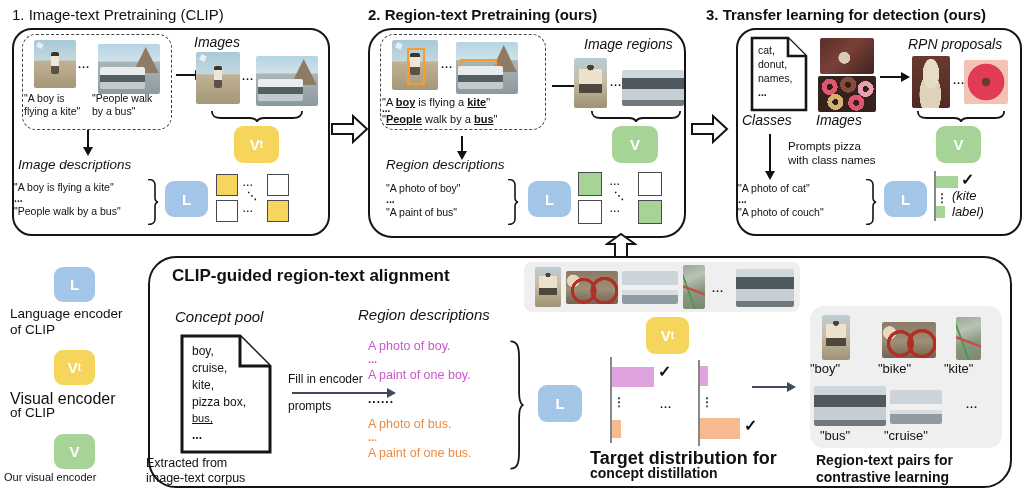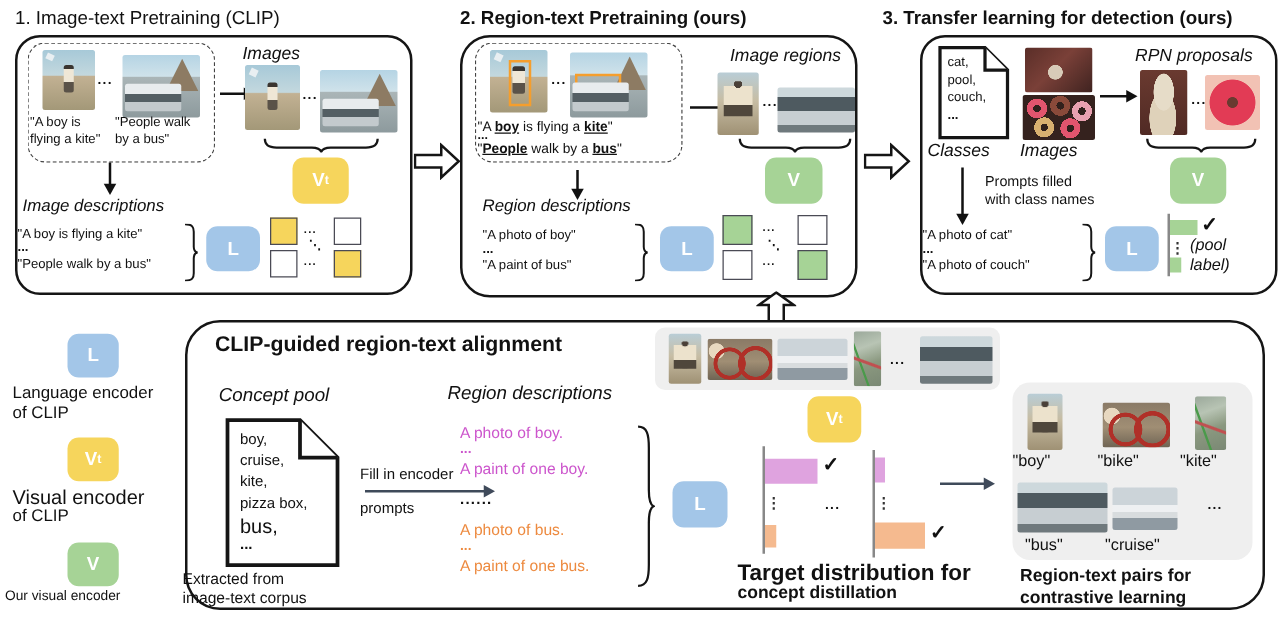--- a/index.html
+++ b/index.html
@@ -184,56 +184,56 @@
     </svg>
 
   <div>
     <div class="txt ctr b" style="left:706px;top:6px;width:322px;font-size:15px;">3. Transfer learning for detection (ours)</div>
     <div class="panelbox" style="left:736px;top:28px;width:286px;height:208px;"></div>
     <svg class="abs" style="left:750px;top:36px;" width="58" height="76" viewBox="0 0 58 76">
       <path d="M2,2 L38,2 L56,20 L56,74 L2,74 Z" fill="#fff" stroke="#151515" stroke-width="2.6"></path>
       <path d="M38,2 L38,20 L56,20" fill="#fff" stroke="#151515" stroke-width="2.6"></path>
       </svg>
     <div class="txt" style="left:758px;top:44px;font-size:10.5px;">cat,</div>
-    <div class="txt" style="left:758px;top:58px;font-size:10.5px;">pool,</div>
-    <div class="txt" style="left:758px;top:72px;font-size:10.5px;">couch,</div>
+    <div class="txt" style="left:758px;top:58px;font-size:10.5px;">donut,</div>
+    <div class="txt" style="left:758px;top:72px;font-size:10.5px;">names,</div>
     <div class="txt" style="left:758px;top:86px;font-size:10.5px;font-weight:bold;">...</div>
     <div class="txt it ctr" style="left:742px;top:112px;width:74px;font-size:14px;">Classes</div>
     <div class="photo ph-catroom" style="left:820px;top:38px;width:54px;height:36px;"></div>
     <div class="photo ph-donuts" style="left:818px;top:76px;width:58px;height:36px;"></div>
     <div class="txt it ctr" style="left:816px;top:112px;width:62px;font-size:14px;">Images</div>
     <div class="arr-r" style="left:880px;top:76px;width:22px;"></div>
     <div class="txt it ctr" style="left:908px;top:36px;width:110px;font-size:14px;">RPN proposals</div>
     <div class="photo ph-catcrop" style="left:912px;top:56px;width:38px;height:52px;"></div>
     <div class="dots" style="left:953px;top:74px;">...</div>
     <div class="photo ph-donutcrop" style="left:964px;top:60px;width:44px;height:44px;"></div>
     <svg class="abs" style="left:916px;top:110px;" width="90" height="12" viewBox="0 0 100 12" preserveAspectRatio="none">
       <path d="M2,1 C2,6 5,8 12,8 L42,8 C46,8 49,9 50,11.5 C51,9 54,8 58,8 L88,8 C95,8 98,6 98,1" fill="none" stroke="#151515" stroke-width="1.8" vector-effect="non-scaling-stroke"></path>
       </svg>
     <div class="enc green" style="left:936px;top:126px;width:45px;height:37px;">
       <span>V</span>
       </div>
     <div class="arr-d" style="left:769px;top:134px;height:38px;"></div>
-    <div class="txt" style="left:788px;top:140px;font-size:11.5px;">Prompts filled</div>
+    <div class="txt" style="left:788px;top:140px;font-size:11.5px;">Prompts pizza</div>
     <div class="txt" style="left:788px;top:154px;font-size:11.5px;">with class names</div>
     <div class="txt ctr" style="left:738px;top:182px;width:124px;font-size:10.5px;">"A photo of cat"</div>
     <div class="txt ctr" style="left:738px;top:193px;width:124px;font-size:10.5px;font-weight:bold;">...</div>
     <div class="txt ctr" style="left:738px;top:206px;width:124px;font-size:10.5px;">"A photo of couch"</div>
     <svg class="abs" style="left:864px;top:179px;" width="13" height="46" viewBox="0 0 13 100" preserveAspectRatio="none">
       <path d="M2,1 C8,1 9,6 9,14 L9,40 C9,46 10,49 12,50 C10,51 9,54 9,60 L9,86 C9,94 8,99 2,99" fill="none" stroke="#151515" stroke-width="1.6" vector-effect="non-scaling-stroke"></path>
       </svg>
     <div class="enc blue" style="left:884px;top:181px;width:43px;height:36px;">
       <span>L</span>
       </div>
     <div class="vline" style="left:934px;top:171px;height:50px;"></div>
     <div class="bar" style="left:936px;top:176px;width:22px;height:12px;background:#A6D396;"></div>
     <div class="check" style="left:961px;top:170px;">✓</div>
     <div class="vdots" style="left:936px;top:192px;">⋮</div>
     <div class="bar" style="left:936px;top:206px;width:9px;height:12px;background:#A6D396;"></div>
-    <div class="txt it ctr" style="left:952px;top:188px;width:66px;font-size:13px;">(pool</div>
+    <div class="txt it ctr" style="left:952px;top:188px;width:66px;font-size:13px;">(kite</div>
     <div class="txt it ctr" style="left:952px;top:204px;width:66px;font-size:13px;">label)</div>
   </div>
 
   <div>
     <div class="enc blue" style="left:54px;top:267px;width:41px;height:35px;">
       <span>L</span>
       </div>
     <div class="txt ctr" style="left:10px;top:306px;width:130px;font-size:13.5px;">Language encoder</div>
     <div class="txt ctr" style="left:10px;top:322px;width:130px;font-size:13.5px;">of CLIP</div>
     <div class="enc yellow" style="left:54px;top:350px;width:41px;height:35px;">
@@ -254,21 +254,21 @@
 
     <div class="txt it ctr" style="left:175px;top:308px;width:120px;font-size:15px;">Concept pool</div>
     <svg class="abs" style="left:180px;top:334px;" width="92" height="120" viewBox="0 0 92 120">
       <path d="M2,2 L60,2 L90,32 L90,118 L2,118 Z" fill="#fff" stroke="#151515" stroke-width="3"></path>
       <path d="M60,2 L60,32 L90,32" fill="#fff" stroke="#151515" stroke-width="3"></path>
       </svg>
     <div class="txt" style="left:192px;top:344px;font-size:12px;">boy,</div>
     <div class="txt" style="left:192px;top:361px;font-size:12px;">cruise,</div>
     <div class="txt" style="left:192px;top:378px;font-size:12px;">kite,</div>
     <div class="txt" style="left:192px;top:395px;font-size:12px;">pizza box,</div>
-    <div class="txt" style="left:192px;top:412px;font-size:16px;">bus,</div>
+    <div class="txt" style="left:192px;top:412px;font-size:11px;text-decoration:underline;">bus,</div>
     <div class="txt" style="left:192px;top:428px;font-size:12px;font-weight:bold;">...</div>
     <div class="txt ctr" style="left:146px;top:456px;width:160px;font-size:12.5px;">Extracted from</div>
     <div class="txt ctr" style="left:146px;top:471px;width:160px;font-size:12.5px;">image-text corpus</div>
 
     <div class="txt ctr" style="left:288px;top:372px;width:110px;font-size:12px;">Fill in encoder</div>
     <div class="arr-r slate" style="left:292px;top:392px;width:96px;height:1.6px;"></div>
     <div class="txt ctr" style="left:288px;top:399px;width:110px;font-size:12px;">prompts</div>
 
     <div class="txt it ctr" style="left:358px;top:306px;width:158px;font-size:15px;">Region descriptions</div>
     <div class="txt ctr" style="left:368px;top:339px;width:150px;font-size:12.5px;color:#CC55CC;">A photo of boy.</div>

